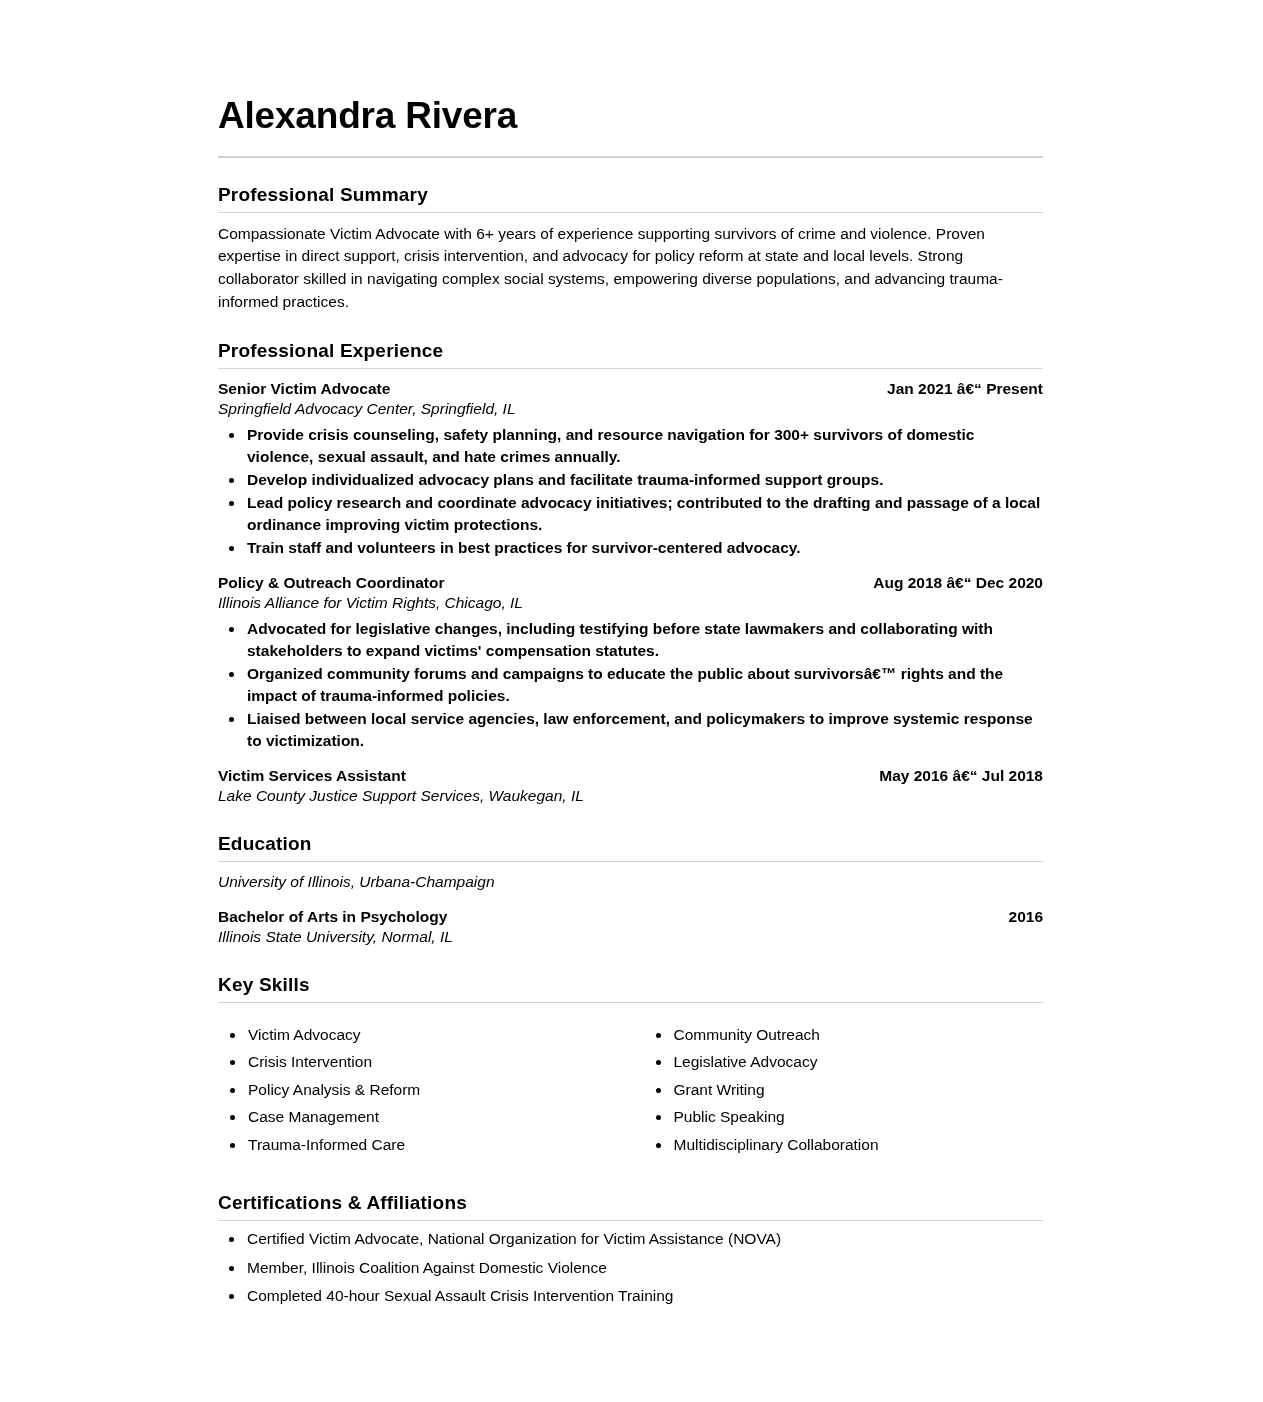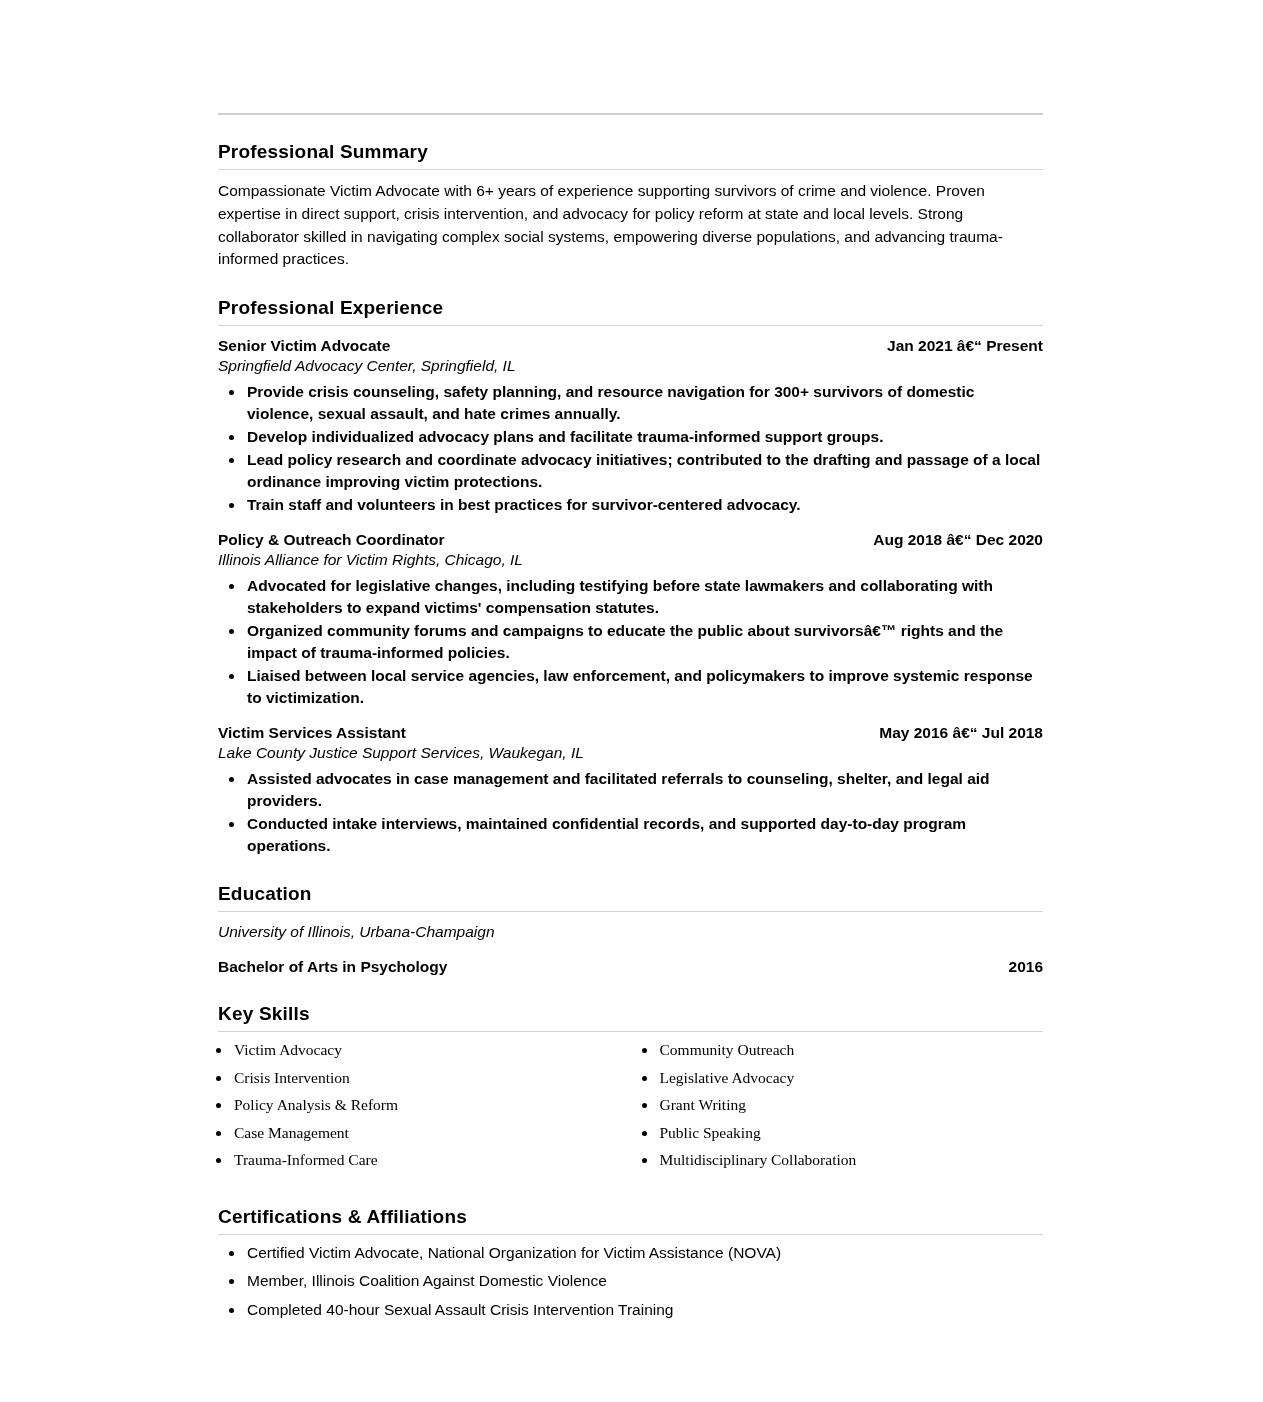--- a/index.html
+++ b/index.html
@@ -123,24 +123,23 @@
   .skills-wrap {
     display: flex;
     width: 825px;
     margin-top: 4px;
   }
   .skills-col {
     width: 50%;
     box-sizing: border-box;
   }
   .skills-col ul {
-    margin: 0;
+    margin: 14px;
     padding-left: 27px;
     list-style-type: disc;
-    font-family: Liberation Serif, serif;
   }
   .skills-col:first-child ul { padding-left: 14px; }
   .skills-col ul li {
     font-size: 15.5px;
     line-height: 1.0;
     padding: 0 0 0 2px;
     margin-bottom: 12px;
   }
   
   .certs {
@@ -157,20 +156,21 @@
     line-height: 1.0;
     margin-bottom: 13px;
     padding-left: 2px;
   }
 </style>
 </head>
 <body>
 
 <div class="page">
 
+  <h1 class="name">Alexandra Rivera</h1>
   <hr class="header-rule">
 
   <div class="section">
     <h2 class="section-title">Professional Summary</h2>
     <hr class="section-rule">
     <p class="summary-text">Compassionate Victim Advocate with 6+ years of experience supporting survivors of crime and violence. Proven expertise in direct support, crisis intervention, and advocacy for policy reform at state and local levels. Strong collaborator skilled in navigating complex social systems, empowering diverse populations, and advancing trauma-informed practices.</p>
   </div>
 
   <div class="section">
     <h2 class="section-title">Professional Experience</h2>
@@ -202,40 +202,37 @@
         <li>Liaised between local service agencies, law enforcement, and policymakers to improve systemic response to victimization.</li>
       </ul>
     </div>
 
     <div class="job">
       <div class="job-head">
         <span class="job-title">Victim Services Assistant</span>
         <span class="job-dates">May 2016 â€“ Jul 2018</span>
       </div>
       <div class="job-org">Lake County Justice Support Services, Waukegan, IL</div>
-      <ul class="bullets">
-        <li>Assisted advocates in case management and facilitated referrals to counseling, shelter, and legal aid providers.</li>
-        <li>Conducted intake interviews, maintained confidential records, and supported day-to-day program operations.</li>
-      </ul>
     </div>
   </div>
 
   <div class="section">
     <h2 class="section-title">Education</h2>
     <hr class="section-rule">
 
     <div class="edu">
       <div class="edu-school">University of Illinois, Urbana-Champaign</div>
     </div>
 
     <div class="edu">
       <div class="edu-head">
         <span>Bachelor of Arts in Psychology</span>
         <span>2016</span>
       </div>
+      <div class="edu-school">Illinois State University, Normal, IL</div>
     </div>
   </div>
 
   <div class="section">
     <h2 class="section-title">Key Skills</h2>
     <hr class="section-rule">
     <div class="skills-wrap">
       <div class="skills-col">
         <ul>
           <li>Victim Advocacy</li>

